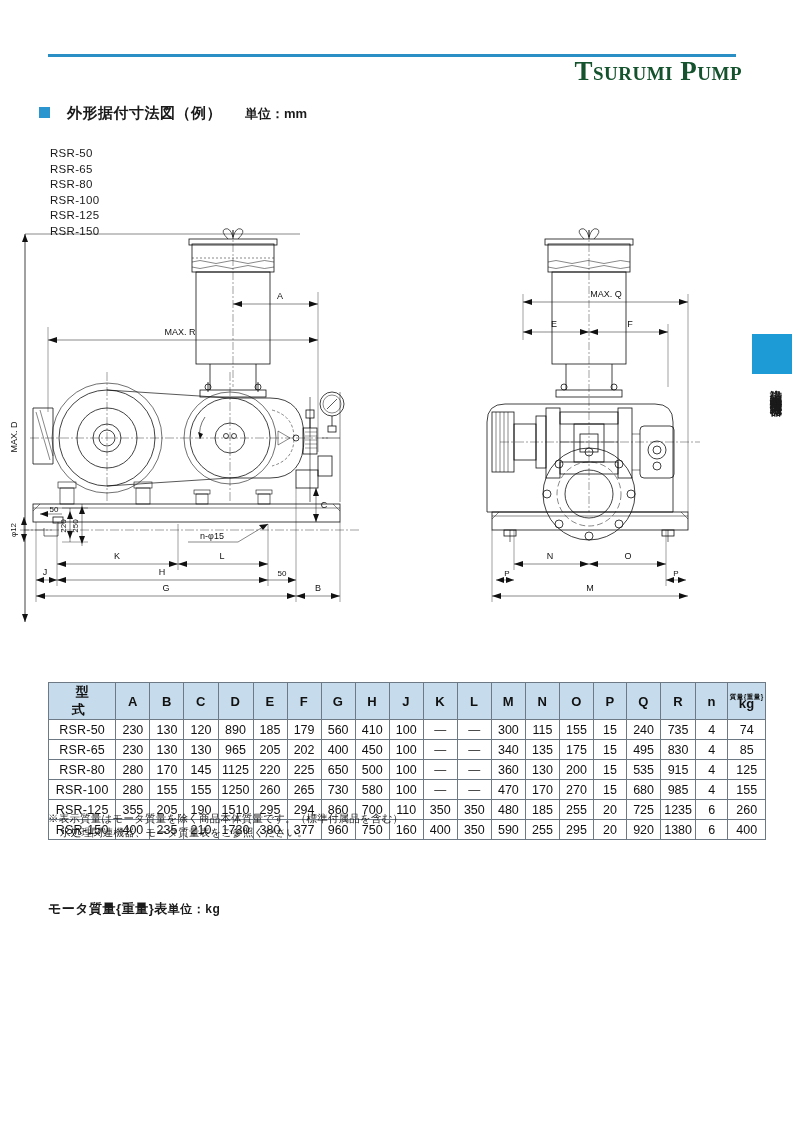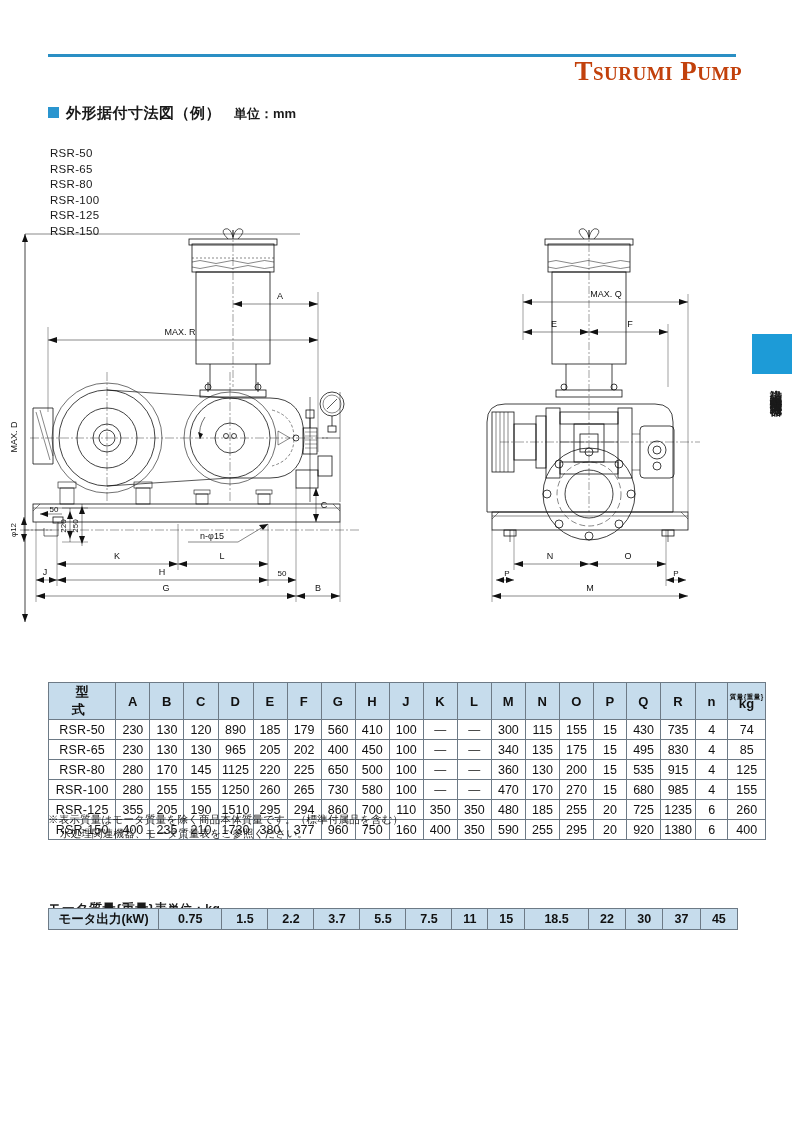--- a/index.html
+++ b/index.html
@@ -16,33 +16,33 @@
 
   
   .header-rule {
     position:absolute; left:48px; top:54px; width:688px; height:3px;
     background:#2a8fc4;
   }
   .brand {
     position:absolute; right:58px; top:58px;
     font-family:"Liberation Serif", serif;
     font-weight:bold;
-    color:#c2410c;
+    color:#14532d;
     letter-spacing:.5px;
     white-space:nowrap;
     font-variant:small-caps;
     font-size:27px;
     line-height:1;
   }
   .brand .big { font-size:27px; }
 
   
   .sec-head {
-    position:absolute; left:48px; top:104px;
-    display:flex; align-items:baseline; gap:7px;
+    position:absolute; left:39px; top:104px;
+    display:flex; align-items:baseline; gap:17px;
     white-space:nowrap;
   }
   .sq {
     width:11px; height:11px; background:#2a95cf; display:inline-block;
     position:relative; top:0px;
   }
   .sec-title { font-size:15px; font-weight:bold; letter-spacing:.5px; }
   .sec-unit { font-size:13px; font-weight:bold; margin-left:6px; }
 
   
@@ -103,21 +103,21 @@
   #mot-table { left:48px; top:908px; width:690px; }
   #mot-table th.lbl, #mot-table td.lbl {
     width:110px; font-size:12.5px; letter-spacing:0px;
   }
   #mot-table td { height:21px; }
   #mot-table th { height:21px; }
 
   
   .notes {
     position:absolute; left:48px; top:812px;
-    font-size:10.5px; line-height:14px; letter-spacing:.2px;
+    font-size:10.5px; line-height:14px; letter-spacing:.2px;font-family:Liberation Mono, monospace;
   }
   .notes .ln2 { padding-left:12px; }
 
   
   .dimtext { font-family:"Liberation Sans", sans-serif; }
 </style>
 </head>
 <body>
 
 <div class="header-rule"></div>
@@ -477,21 +477,21 @@
         <td class="val">179</td>
         <td class="val">560</td>
         <td class="val">410</td>
         <td class="val">100</td>
         <td class="val dash">—</td>
         <td class="val dash">—</td>
         <td class="val">300</td>
         <td class="val">115</td>
         <td class="val">155</td>
         <td class="val">15</td>
-        <td class="val">430</td>
+        <td class="val">240</td>
         <td class="val">735</td>
         <td class="val">4</td>
         <td class="wt">74</td>
       </tr>
       <tr>
         <td>RSR-65</td>
         <td class="val">230</td>
         <td class="val">130</td>
         <td class="val">130</td>
         <td class="val">965</td>
@@ -607,30 +607,14 @@
   <div class="ln2">水処理関連機器、モータ質量表をご参照ください。</div>
 </div>
 
 <div class="tbl-head" id="mot-head">
   <span>モータ質量{重量}表</span>
   <span class="u">単位：kg</span>
 </div>
 
 <table id="mot-table">
   <tbody id="mot-body">
-      <tr>
-        <th class="lbl">モータ出力(kW)</th>
-        <th>0.75</th>
-        <th>1.5</th>
-        <th>2.2</th>
-        <th>3.7</th>
-        <th>5.5</th>
-        <th>7.5</th>
-        <th>11</th>
-        <th>15</th>
-        <th>18.5</th>
-        <th>22</th>
-        <th>30</th>
-        <th>37</th>
-        <th>45</th>
-      </tr>
     </tbody>
 </table>
 
 </body></html>

